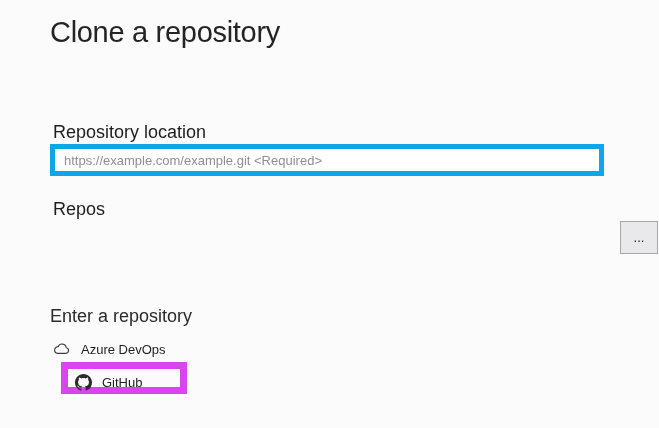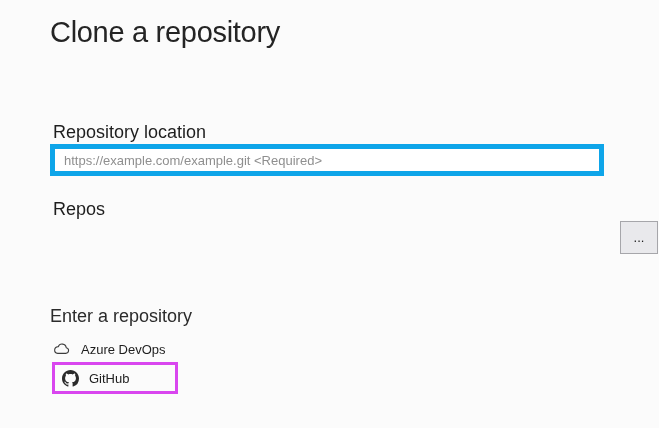--- a/index.html
+++ b/index.html
@@ -87,23 +87,23 @@
     width: 18px; height: 18px;
     flex: 0 0 auto;
   }
   .provider-label {
     font-size: 13px;
     color: #1e1e1e;
     white-space: nowrap;
   }
   .highlight-box {
     position: absolute;
-    left: 19px; top: 362px;
+    left: 28px; top: 362px;
     width: 126px; height: 32px;
-    border: 3px solid #d946ef;
+    border: 7px solid #d946ef;
     background: transparent;
   }
   .row-github {
     position: absolute;
     left: 6px; top: 0;
     height: 26px;
     display: flex;
     align-items: center;
     gap: 10px;
     cursor: pointer;

